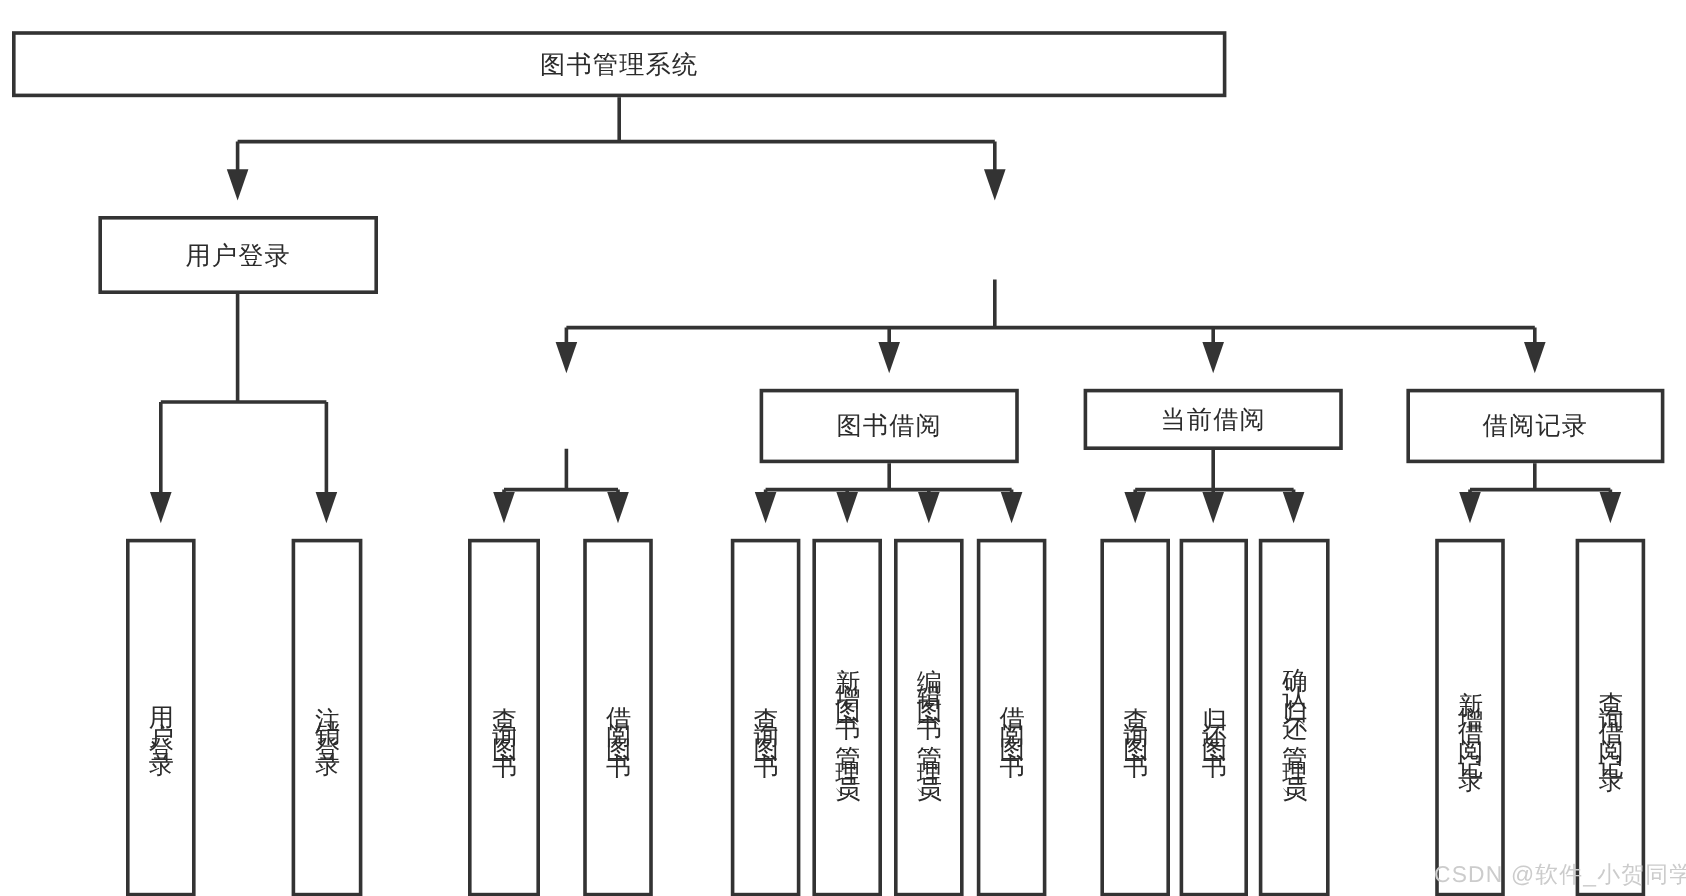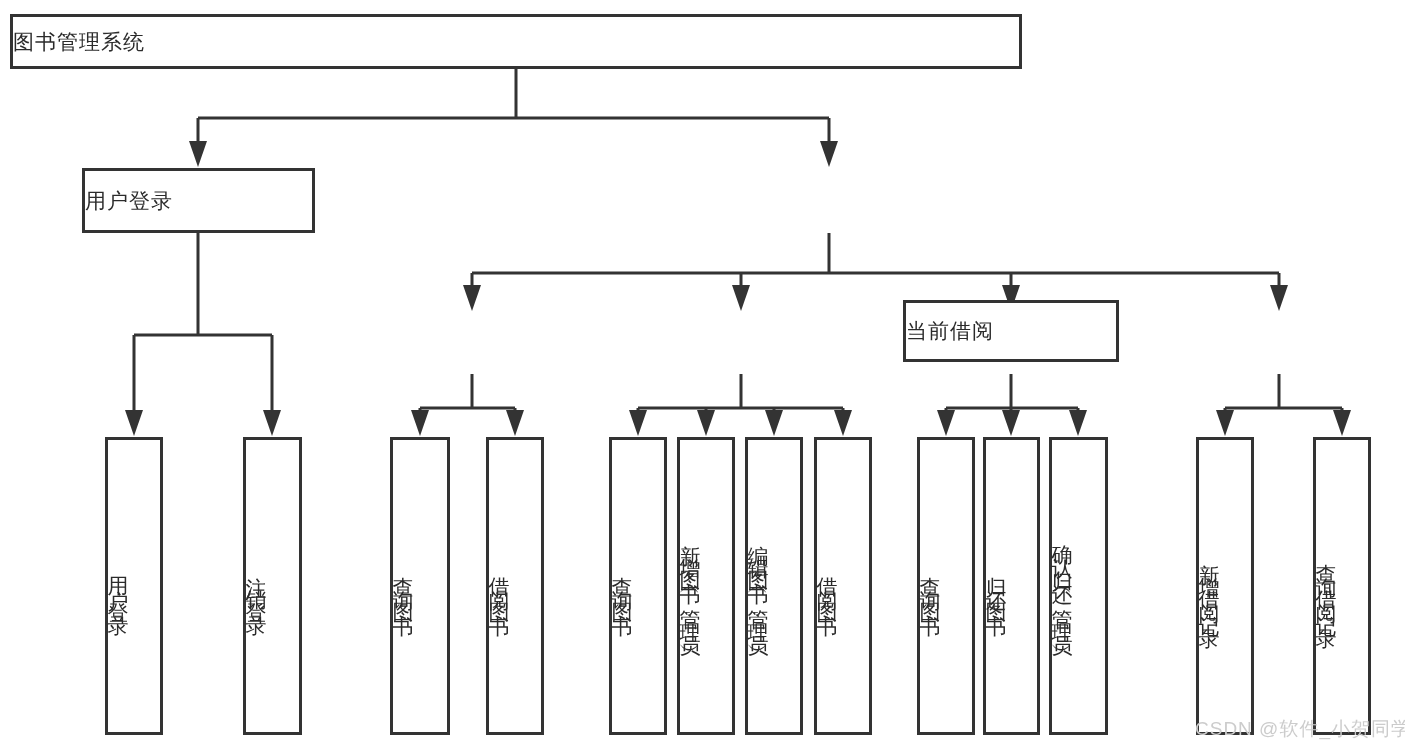--- a/index.html
+++ b/index.html
@@ -16,22 +16,24 @@
     font-family:"Liberation Sans","DejaVu Sans",sans-serif;
   }
   #connectors{position:absolute;left:0;top:0;z-index:1;}
   .node{
     position:absolute;
     box-sizing:border-box;
     border:3px solid var(--line);
     background:var(--bg);
     display:flex;
     align-items:center;
+    justify-content:center;
     z-index:2;
     color:var(--text);
+    margin-top:12px;
   }
   .node .label{
     font-size:21px;
     letter-spacing:1px;
     white-space:nowrap;
   }
   .node.v{top:437px;height:298px;}
   .node.v .label{
     writing-mode:vertical-rl;
     text-orientation:mixed;
@@ -87,22 +89,28 @@
   </svg>
 
   <div class="node" style="left:10px;top:14px;width:1012px;height:55px">
     <span class="label">图书管理系统</span>
   </div>
 
   <div class="node" style="left:82px;top:168px;width:233px;height:65px">
     <span class="label">用户登录</span>
   </div>
 
-  <div class="node" style="left:903px;top:300px;width:216px;height:62px">
+  <div class="node" style="left:633px;top:312px;width:216px;height:62px">
+    <span class="label">图书借阅</span>
+  </div>
+  <div class="node" style="left:903px;top:312px;width:216px;height:51px">
     <span class="label">当前借阅</span>
+  </div>
+  <div class="node" style="left:1172px;top:312px;width:215px;height:62px">
+    <span class="label">借阅记录</span>
   </div>
 
   <div class="node v" style="left:105px;width:58px">
     <span class="label">用户登录</span>
   </div>
   <div class="node v" style="left:243px;width:59px">
     <span class="label">注销登录</span>
   </div>
 
   <div class="node v" style="left:390px;width:60px">

